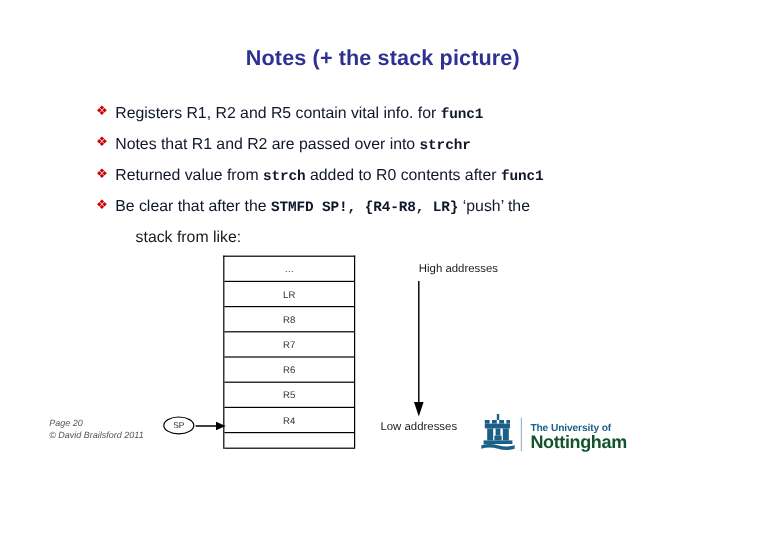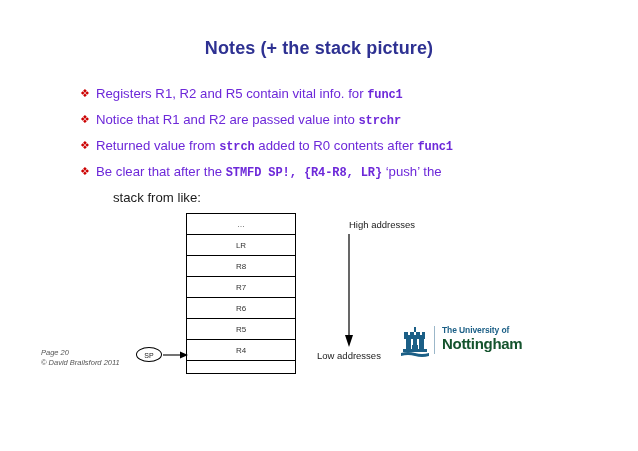--- a/index.html
+++ b/index.html
@@ -46,21 +46,21 @@
     width: 16px;
     font-size: 11px;
     line-height: 19px;
     color: #cc0000;
     text-align: left;
   }
   .bullet-text {
     flex: 1 1 auto;
     font-size: 13.2px;
     line-height: 19px;
-    color: #6d28d9;
+    color: #0f172a;
   }
   .bullet-text .code {
     font-family: "Liberation Mono", "DejaVu Sans Mono", monospace;
     font-weight: bold;
     font-size: 12px;
     letter-spacing: -0.1px;
   }
   .cont-line {
     font-size: 13.2px;
     line-height: 19px;
@@ -148,23 +148,23 @@
     font-style: italic;
     font-size: 7.5px;
     line-height: 10px;
     color: #555555;
   }
 
   
   #logo {
     position: absolute;
     left: 401px;
-    top: 326px;
+    top: 338px;
     display: flex;
-    align-items: flex-start;
+    align-items: flex-end;
     height: 38px;
   }
   #logo-crest {
     width: 28px;
     height: 32px;
     flex: 0 0 auto;
   }
   #logo-divider {
     width: 1px;
     height: 28px;
@@ -196,21 +196,21 @@
 
 <div id="bullet-list">
 
   <div class="bullet-row">
     <span class="bullet-marker">❖</span>
     <span class="bullet-text"><span>Registers R1, R2 and R5 contain vital info. for </span><span class="code">func1</span></span>
   </div>
 
   <div class="bullet-row">
     <span class="bullet-marker">❖</span>
-    <span class="bullet-text"><span>Notice that R1 and R2 are passed value into </span><span class="code">strchr</span></span>
+    <span class="bullet-text"><span>Notes that R1 and R2 are passed over into </span><span class="code">strchr</span></span>
   </div>
 
   <div class="bullet-row">
     <span class="bullet-marker">❖</span>
     <span class="bullet-text"><span>Returned value from </span><span class="code">strch</span><span> added to R0 contents after </span><span class="code">func1</span></span>
   </div>
 
   <div class="bullet-row">
     <span class="bullet-marker">❖</span>
     <span class="bullet-text"><span>Be clear that after the </span><span class="code">STMFD SP!, {R4-R8, LR}</span><span> ‘push’ the</span></span>

